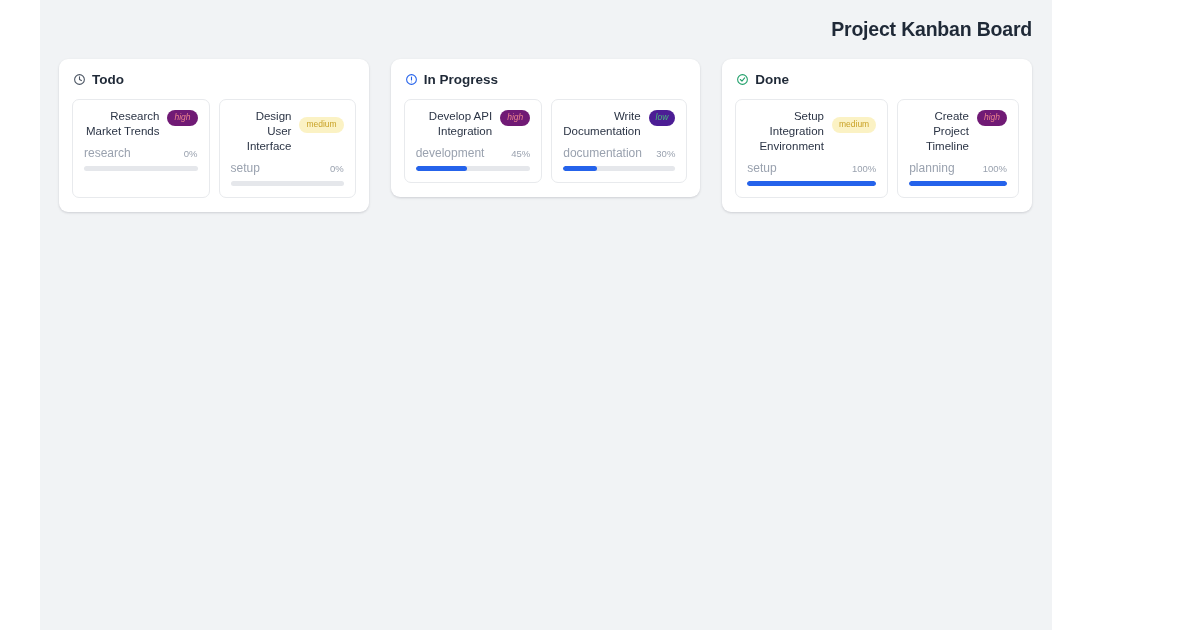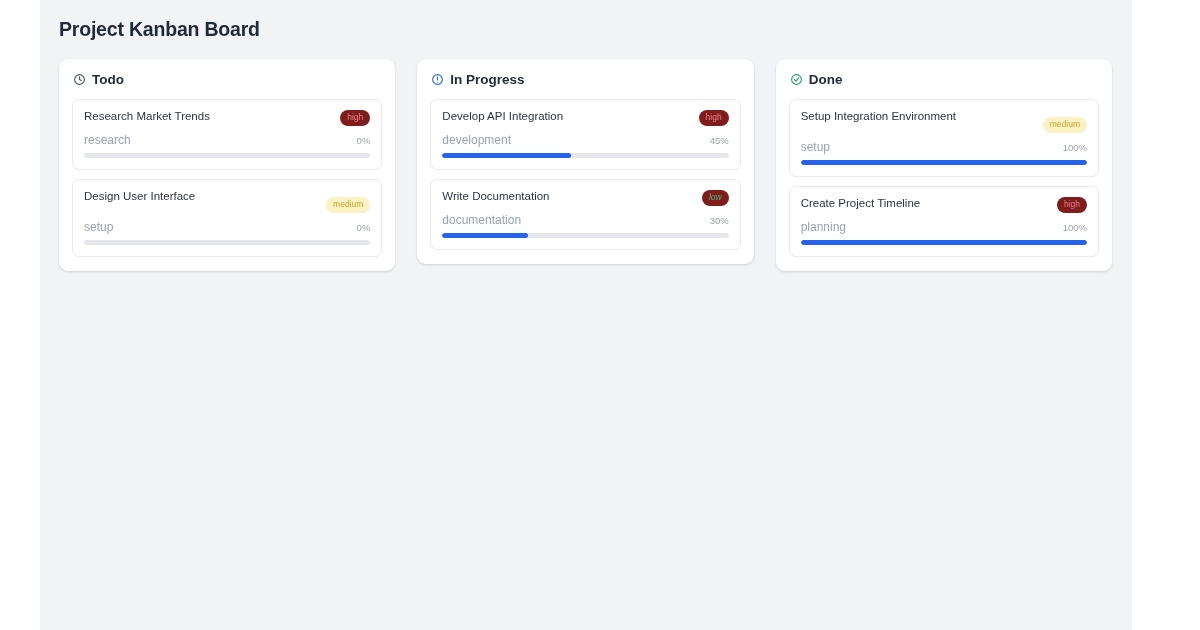--- a/index.html
+++ b/index.html
@@ -9,24 +9,25 @@
     height: 630px;
     background: #ffffff;
     font-family: "Liberation Sans", sans-serif;
     overflow: hidden;
   }
 
   .page {
     position: absolute;
     left: 40px;
     top: 0;
-    width: 1092px;
+    width: 1012px;
     height: 630px;
     background: #f1f3f5;
     padding: 18px 20px 0 19px;
+    text-align: right;
   }
 
   .page-title {
     font-size: 19.5px;
     font-weight: bold;
     color: #1f2937;
     letter-spacing: -0.2px;
     margin: 0 0 19px 0;
     line-height: 22px;
   }
@@ -65,21 +66,21 @@
 
   .column-title {
     font-size: 13.5px;
     font-weight: bold;
     color: #1f2937;
     line-height: 15px;
   }
 
   .task-list {
     display: flex;
-    flex-direction: column;
+    flex-direction: row;
     gap: 9px;
   }
 
   .task-card {
     background: #ffffff;
     border: 1px solid #e8eaed;
     border-radius: 7px;
     padding: 9px 11px 11px 11px;
   }
 
@@ -100,23 +101,23 @@
 
   .badge {
     flex: none;
     font-size: 8.5px;
     line-height: 11px;
     padding: 2px 7px 3px 7px;
     border-radius: 9px;
     white-space: nowrap;
     margin-top: 1px;
   }
-  .badge.high   { background: #7f1d1d; color: #e8818c; }
+  .badge.high   { background: #701a75; color: #e8818c; font-style: italic; }
   .badge.medium { background: #fbf2c4; color: #c9a227; margin-top: 8px; }
-  .badge.low    { background: #7f1d1d; color: #49b87c; font-style: italic; }
+  .badge.low    { background: #4c1d95; color: #49b87c; font-style: italic; }
 
   .task-meta {
     display: flex;
     align-items: baseline;
     justify-content: space-between;
     gap: 8px;
     margin-top: 8px;
   }
 
   .task-tag {

